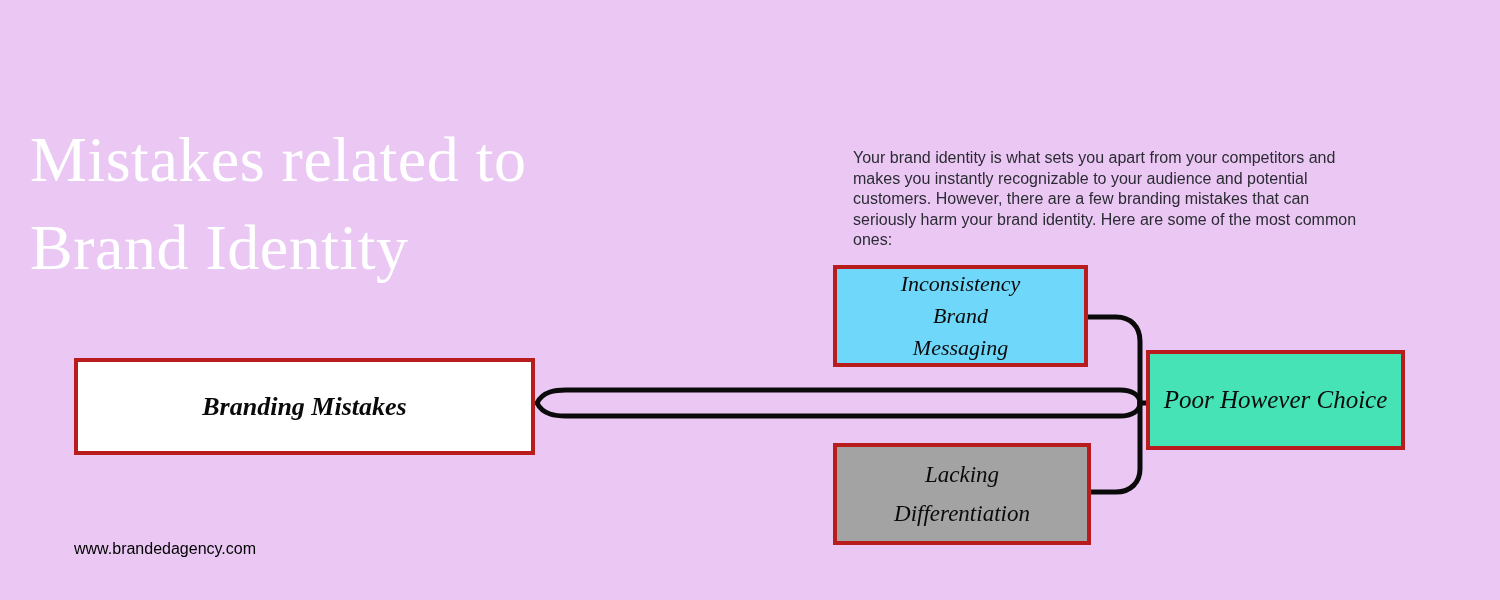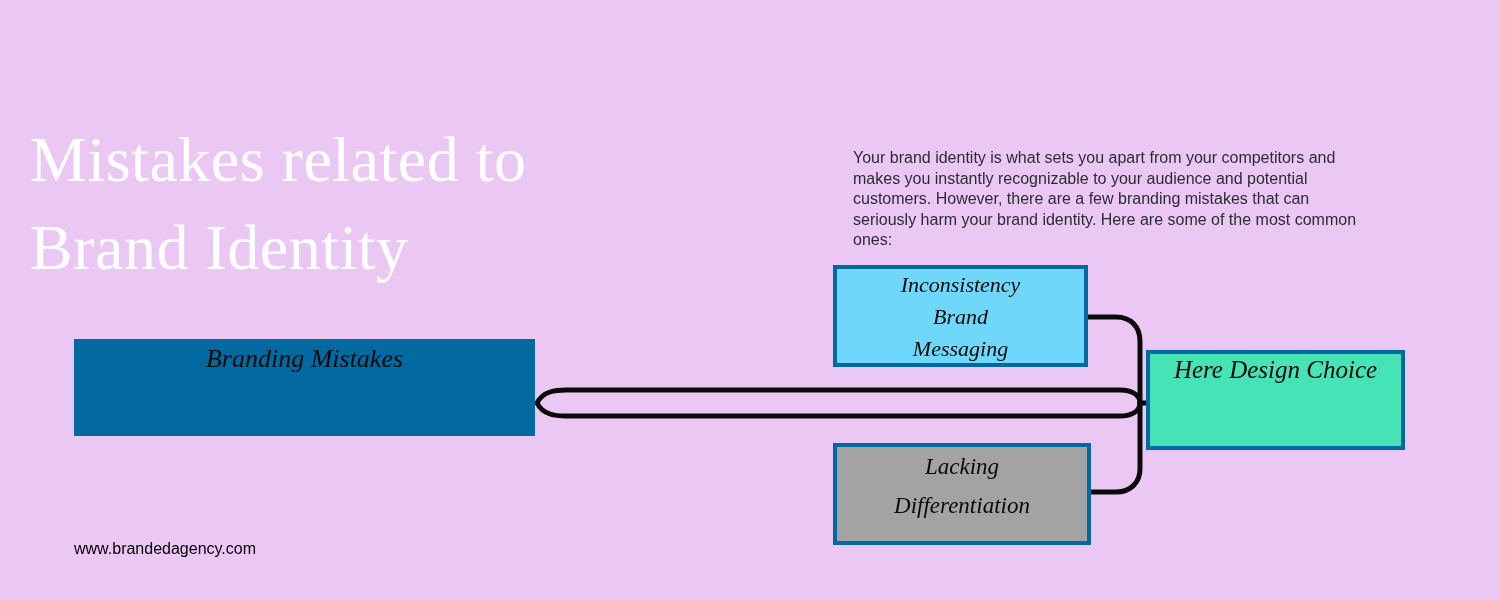--- a/index.html
+++ b/index.html
@@ -73,43 +73,45 @@
     left: 0;
     top: 0;
     width: 1500px;
     height: 600px;
     pointer-events: none;
   }
 
   .node {
     position: absolute;
     box-sizing: border-box;
-    border: 4px solid #0369a1;
+    border: 4px solid #b91c1c;
     display: flex;
+    align-items: center;
     justify-content: center;
     text-align: center;
     font-family: "Liberation Serif", "DejaVu Serif", serif;
     font-style: italic;
     color: #0a0a0a;
     z-index: 3;
   }
   .node-label {
     white-space: pre-line;
     display: block;
     width: 100%;
   }
 
   #node-branding-mistakes {
     left: 74px;
-    top: 319px;
+    top: 338px;
     width: 461px;
     height: 97px;
-    background: #0369a1;
+    background: #ffffff;
     font-size: 26px;
     line-height: 32px;
+    font-weight: bold;
   }
   #node-inconsistency {
     left: 833px;
     top: 245px;
     width: 255px;
     height: 102px;
     background: #6fd8fa;
     font-size: 22px;
     line-height: 32px;
   }
@@ -172,20 +174,20 @@
 Brand
 Messaging</span>
     </div>
 
     <div class="node" id="node-lacking">
       <span class="node-label">Lacking
 Differentiation</span>
     </div>
 
     <div class="node" id="node-poor-design">
-      <span class="node-label">Here Design Choice</span>
+      <span class="node-label">Poor However Choice</span>
     </div>
 
   </div>
 
   <div id="footer-url">www.brandedagency.com</div>
 
 </div>
 
 </body></html>

